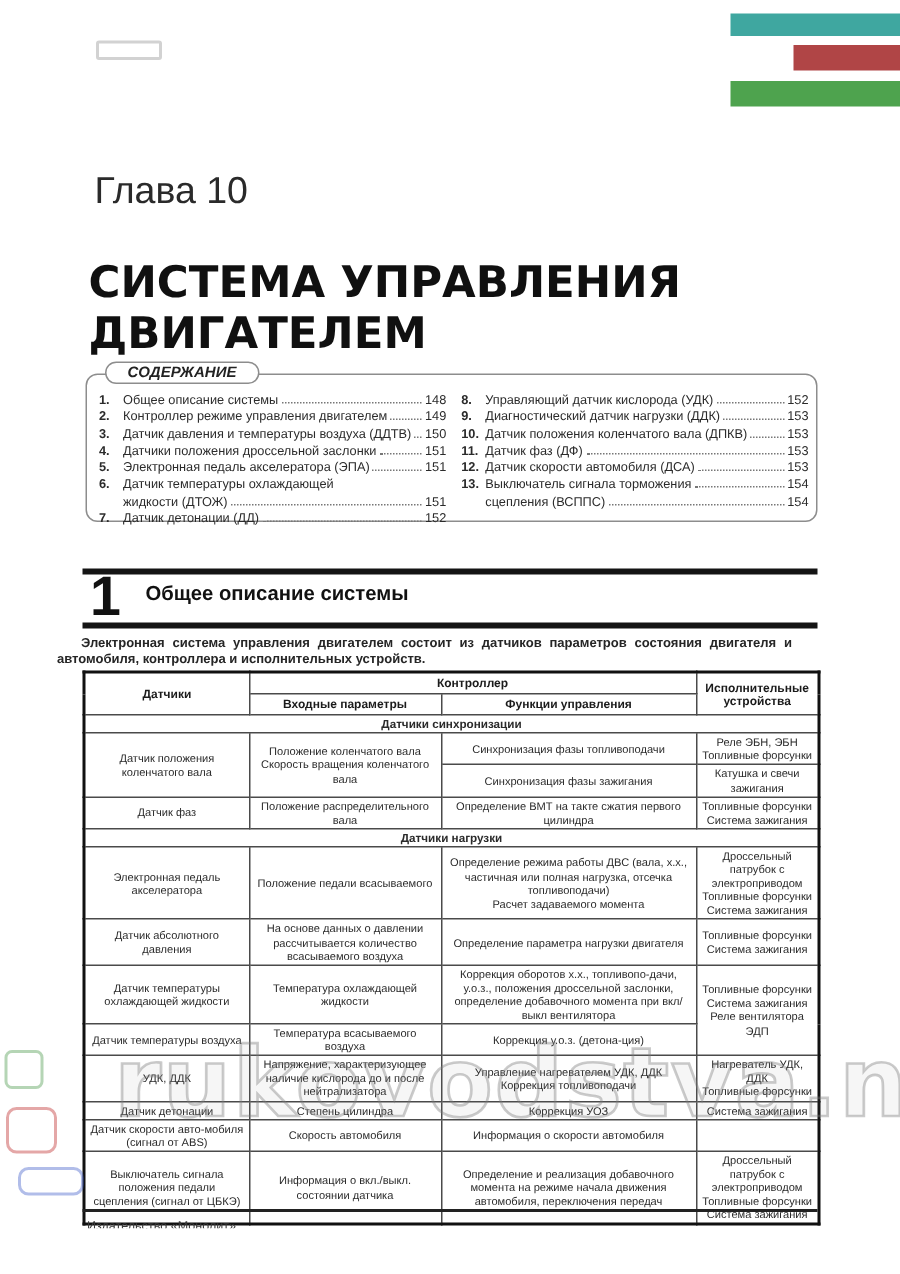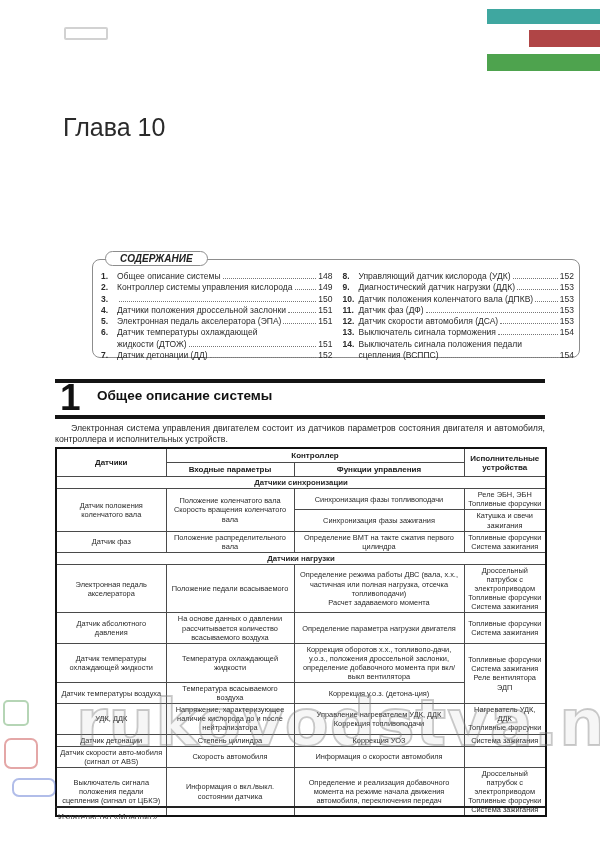--- a/index.html
+++ b/index.html
@@ -6,40 +6,40 @@
   .sheet{position:relative;width:600px;height:819px;background:#ffffff;overflow:hidden;
          font-family:"Liberation Sans",sans-serif;color:#1c1c1c;}
 
   
   .chapter{position:absolute;left:63px;top:113px;font-size:25px;color:#2a2a2a;}
   .title{position:absolute;left:59px;top:171px;width:490px;
          font-family:"DejaVu Sans","Liberation Sans",sans-serif;
          font-weight:bold;font-size:29px;line-height:34px;color:#101010;letter-spacing:0px;}
 
   
-  .tocbox{position:absolute;left:57px;top:259px;width:486px;height:97px;
-          border:1.5px solid #8d8d8d;border-radius:8px;background:#fff;margin-left:35px;}
+  .tocbox{position:absolute;left:57px;top:249px;width:486px;height:97px;
+          border:1.5px solid #8d8d8d;border-radius:8px;background:#fff;}
   .toclabel{position:absolute;left:12px;top:-9px;background:#fff;border:1.5px solid #8d8d8d;
             border-radius:9px;padding:1px 14px;font-weight:bold;font-style:italic;font-size:10px;color:#222;}
   .toccols{position:absolute;left:8px;right:5px;top:11px;bottom:4px;display:flex;gap:10px;}
   .toccol{flex:1;display:flex;flex-direction:column;justify-content:flex-start;}
   .toc-row{display:flex;align-items:baseline;font-size:8.5px;line-height:11.3px;color:#2b2b2b;}
   .toc-n{width:16px;flex:none;font-weight:bold;}
   .toc-sp{width:16px;flex:none;}
   .toc-t{flex:none;white-space:nowrap;}
   .toc-dots{flex:1;border-bottom:1.2px dotted #777;margin:0 2px 2px 2px;min-width:4px;}
   .toc-p{flex:none;}
 
   
   .rule{position:absolute;left:55px;width:490px;height:4px;background:#141414;}
   .rule-top{top:379px;} .rule-bot{top:415px;}
   .secnum{position:absolute;left:60px;top:381px;font-size:37px;line-height:34px;font-weight:bold;color:#111;}
   .sectitle{position:absolute;left:97px;top:388px;font-size:13.5px;font-weight:bold;color:#111;}
-  .intro{position:absolute;left:55px;top:423px;width:490px;font-size:8.7px;line-height:10.6px;
-         text-align:justify;text-indent:16px;color:#262626;}
+  .intro{position:absolute;left:38px;top:423px;width:490px;font-size:8.7px;line-height:10.6px;
+         text-align:justify;text-indent:16px;color:#262626;font-weight:bold;}
 
   
   table.sens{position:absolute;left:55px;top:447px;width:490px;border-collapse:collapse;
              border:2px solid #111;font-size:7.4px;line-height:9.1px;color:#2a2a2a;table-layout:fixed;}
   table.sens td,table.sens th{border:1px solid #4a4a4a;padding:1px 3px;vertical-align:middle;margin-left:11px;}
   table.sens th{font-size:8px;font-weight:bold;text-align:center;color:#1b1b1b;padding:2px 2px;}
   table.sens td{text-align:center;}
   .pre{white-space:pre-line;}
   .band td{font-weight:bold;text-align:center;border-top:1.6px solid #111;border-bottom:1.6px solid #111;
            padding:2px 0;font-size:7.8px;}
@@ -61,40 +61,45 @@
   .art-m1{left:3px;top:700px;width:22px;height:22px;border:2px solid rgba(70,150,70,0.40);border-radius:5px;}
   .art-m2{left:4px;top:738px;width:30px;height:27px;border:2.5px solid rgba(195,60,60,0.45);border-radius:7px;}
   .art-m3{left:12px;top:778px;width:40px;height:15px;border:2px solid rgba(60,90,200,0.40);border-radius:7px;}
 </style>
 </head>
 <body>
 
 <div class="sheet">
 
   <div class="chapter">Глава 10</div>
+  <div class="title">
+    <div>СИСТЕМА УПРАВЛЕНИЯ</div>
+    <div>ДВИГАТЕЛЕМ</div>
+  </div>
 
   <div class="tocbox">
     <div class="toclabel">СОДЕРЖАНИЕ</div>
     <div class="toccols">
 
       <div class="toccol">
         <div class="toc-row">
           <span class="toc-n">1.</span>
           <span class="toc-t">Общее описание системы</span>
           <span class="toc-dots"></span>
           <span class="toc-p">148</span>
         </div>
         <div class="toc-row">
           <span class="toc-n">2.</span>
-          <span class="toc-t">Контроллер системы управления кислорода</span>
+          <span class="toc-t">Контроллер режиме управления двигателем</span>
           <span class="toc-dots"></span>
           <span class="toc-p">149</span>
         </div>
         <div class="toc-row">
           <span class="toc-n">3.</span>
+          <span class="toc-t">Датчик давления и температуры воздуха (ДДТВ)</span>
           <span class="toc-dots"></span>
           <span class="toc-p">150</span>
         </div>
         <div class="toc-row">
           <span class="toc-n">4.</span>
           <span class="toc-t">Датчики положения дроссельной заслонки</span>
           <span class="toc-dots"></span>
           <span class="toc-p">151</span>
         </div>
         <div class="toc-row">
@@ -150,24 +155,20 @@
           <span class="toc-n">12.</span>
           <span class="toc-t">Датчик скорости автомобиля (ДСА)</span>
           <span class="toc-dots"></span>
           <span class="toc-p">153</span>
         </div>
         <div class="toc-row">
           <span class="toc-n">13.</span>
           <span class="toc-t">Выключатель сигнала торможения</span>
           <span class="toc-dots"></span>
           <span class="toc-p">154</span>
-        </div>
-        <div class="toc-row">
-          <span class="toc-n">14.</span>
-          <span class="toc-t">Выключатель сигнала положения педали</span>
         </div>
         <div class="toc-row">
           <span class="toc-sp"></span>
           <span class="toc-t">сцепления (ВСППС)</span>
           <span class="toc-dots"></span>
           <span class="toc-p">154</span>
         </div>
       </div>
 
     </div>

